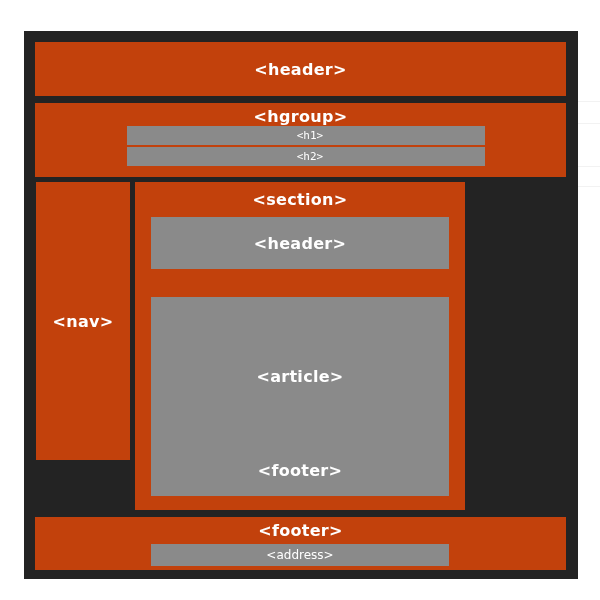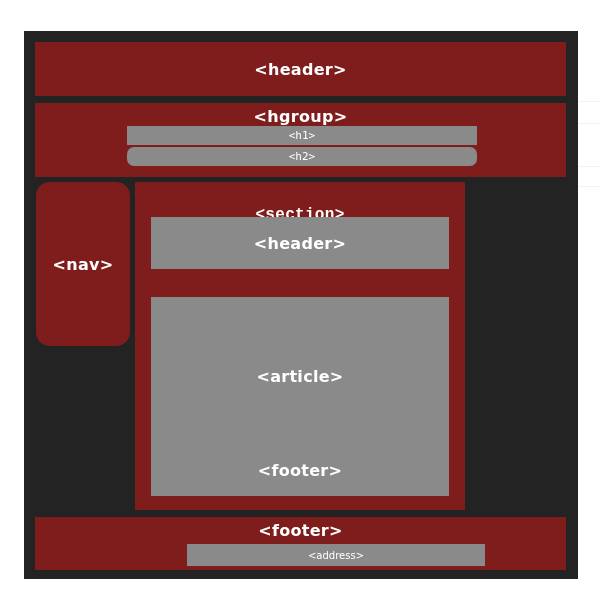--- a/index.html
+++ b/index.html
@@ -1,25 +1,25 @@
 <!DOCTYPE html>
 <html><head>
 <meta charset="utf-8">
 <style>
   html,body{margin:0;padding:0;background:#ffffff;}
   body{width:600px;height:600px;position:relative;overflow:hidden;font-family:"DejaVu Sans","Liberation Sans",sans-serif;}
   .faint{position:absolute;left:577px;width:23px;height:1px;background:#f2f2f2;}
   .outer{position:absolute;left:24px;top:31px;width:554px;height:548px;background:#232323;}
-  .box{position:absolute;background:#7f1d1d;color:#ffffff;box-sizing:border-box;}
+  .box{position:absolute;background:#c2410c;color:#ffffff;box-sizing:border-box;}
   .inner{position:absolute;background:#8a8a8a;color:#ffffff;display:flex;align-items:center;justify-content:center;}
   .lbl{font-size:16px;font-weight:bold;letter-spacing:0.3px;}
   .center{display:flex;align-items:center;justify-content:center;}
   .top-lbl{position:absolute;left:0;right:0;text-align:center;}
-  .small{font-size:11px;font-family:"DejaVu Sans Mono",monospace;}
-  .mid{font-size:10px;margin-left:36px;}
+  .small{font-size:11px;font-family:"DejaVu Sans Mono",monospace;padding-left:8px;}
+  .mid{font-size:12px;}
 </style>
 </head>
 <body>
 
 <div class="faint" style="top:101px"></div>
 <div class="faint" style="top:123px"></div>
 <div class="faint" style="top:166px"></div>
 <div class="faint" style="top:186px"></div>
 
 <div class="outer">
@@ -28,30 +28,30 @@
     <span class="lbl">&lt;header&gt;</span>
   </div>
 
   <div class="box" style="left:11px;top:72px;width:531px;height:74px;">
     <div class="top-lbl lbl" style="top:4px;text-align:center;">&lt;hgroup&gt;</div>
 
   </div>
   <div class="inner small" style="left:103px;top:95px;width:350px;height:19px;">
     <span>&lt;h1&gt;</span>
   </div>
-  <div class="inner small" style="left:103px;top:116px;width:350px;height:19px;border-radius:7px;">
+  <div class="inner small" style="left:103px;top:116px;width:350px;height:19px;">
     <span>&lt;h2&gt;</span>
   </div>
 
-  <div class="box center" style="left:12px;top:151px;width:94px;height:164px;border-radius:14px;">
+  <div class="box center" style="left:12px;top:151px;width:94px;height:278px;">
     <span class="lbl">&lt;nav&gt;</span>
   </div>
 
   <div class="box" style="left:111px;top:151px;width:330px;height:328px;">
-    <div class="top-lbl lbl" style="top:24px;font-family:Liberation Mono, monospace;">&lt;section&gt;</div>
+    <div class="top-lbl lbl" style="top:8px;">&lt;section&gt;</div>
     <div class="inner" style="left:16px;top:35px;width:298px;height:52px;">
       <span class="lbl">&lt;header&gt;</span>
     </div>
     <div class="inner" style="left:16px;top:95px;width:298px;height:159px;margin-top:20px;">
       <span class="lbl">&lt;article&gt;</span>
     </div>
     <div class="inner" style="left:16px;top:262px;width:298px;height:52px;">
       <span class="lbl">&lt;footer&gt;</span>
     </div>
   </div>

